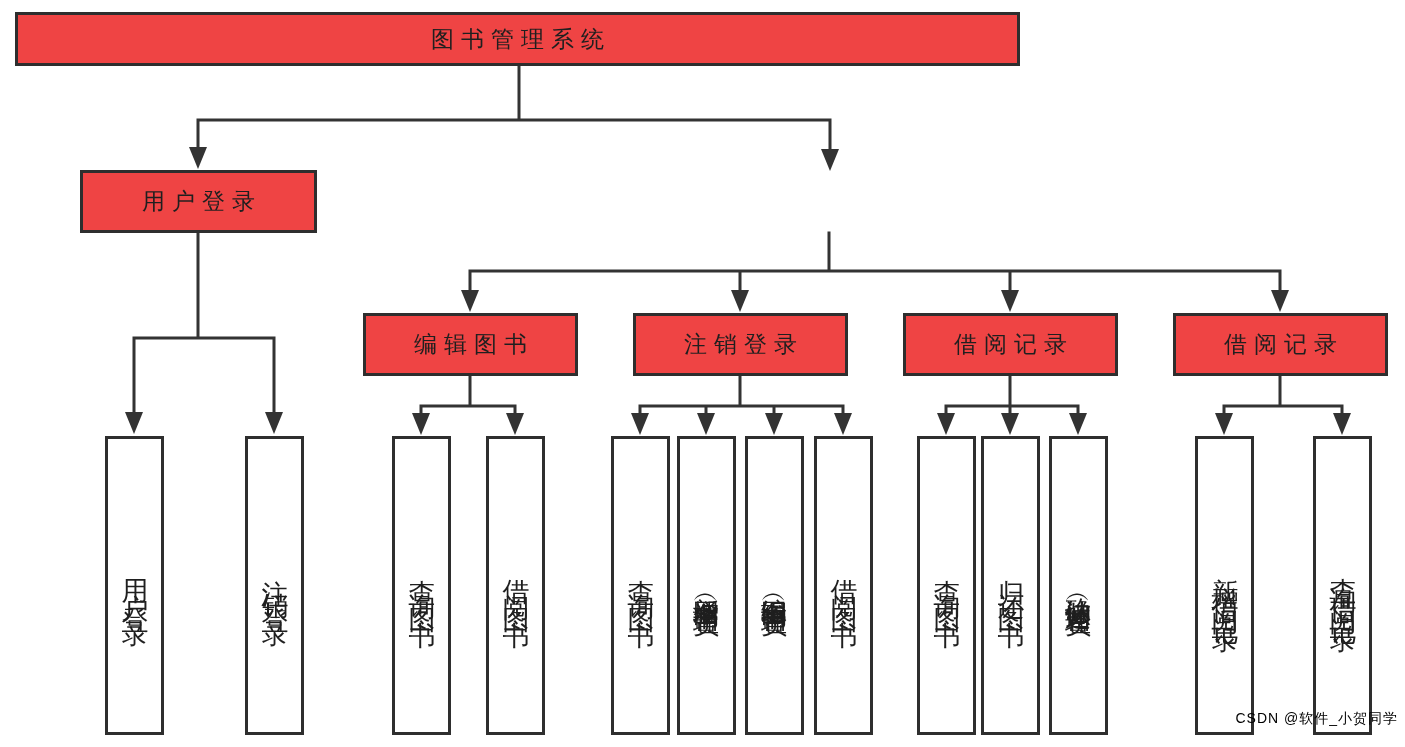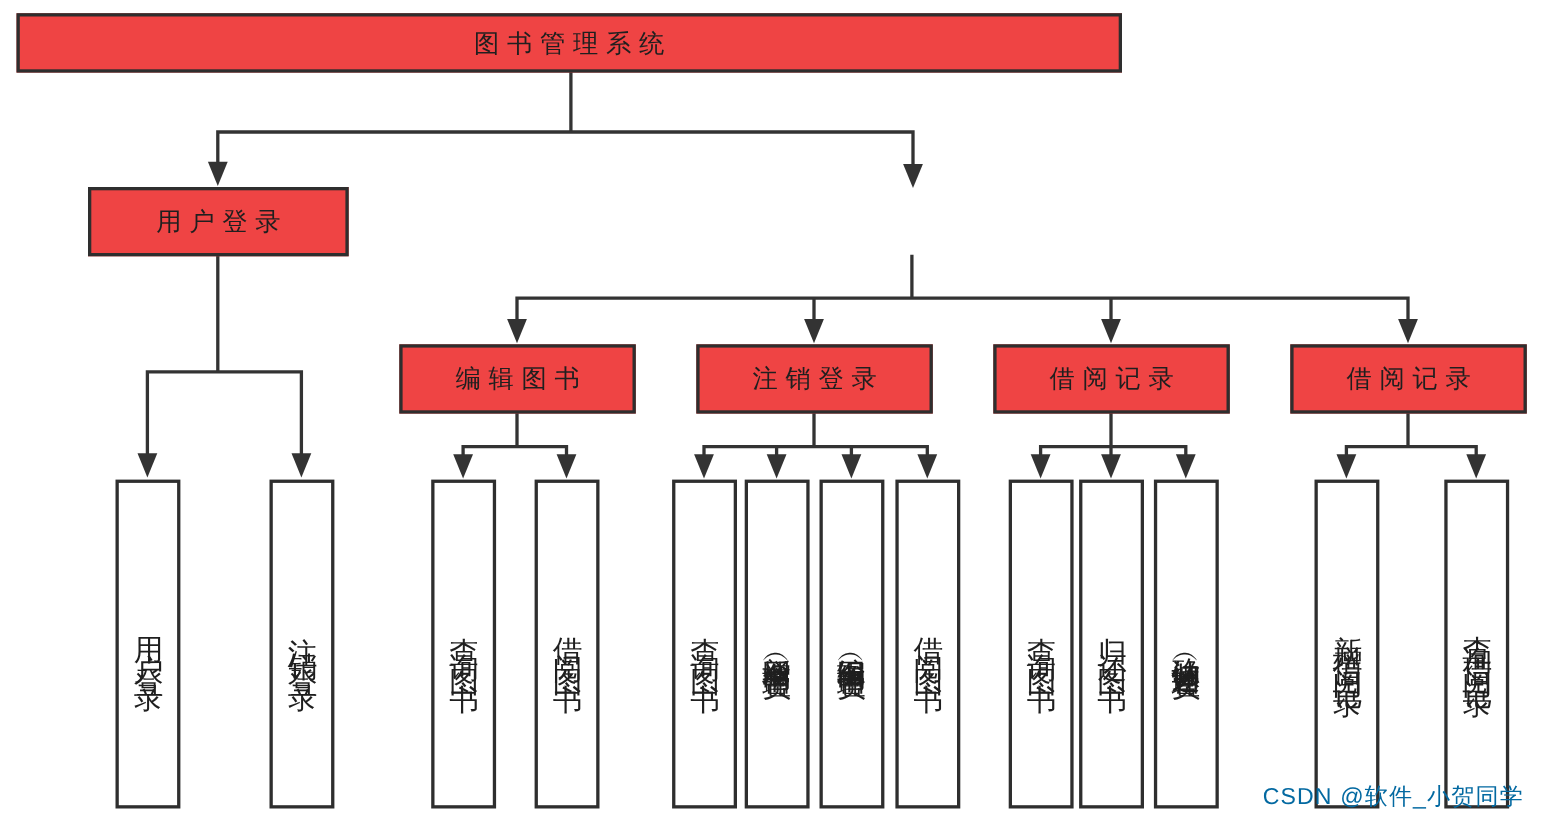--- a/index.html
+++ b/index.html
@@ -75,24 +75,24 @@
     line-height: 1;
     white-space: nowrap;
   }
   .len6 .vtext { letter-spacing: 10px; }
   .len9 .vtext { letter-spacing: 2px; font-size: 26px; }
   .watermark {
     position: absolute;
     left: 1148px;
     top: 710px;
     width: 250px;
-    text-align: left;
-    font-size: 21px;
+    text-align: right;
+    font-size: 14px;
     letter-spacing: 1px;
-    color: #0369a1;
+    color: #000000;
     z-index: 5;
     white-space: nowrap;
   }
 </style>
 </head>
 <body>
 
 <div id="stage">
 
   <svg id="connectors" viewBox="0 0 1405 747" xmlns="http://www.w3.org/2000/svg">

